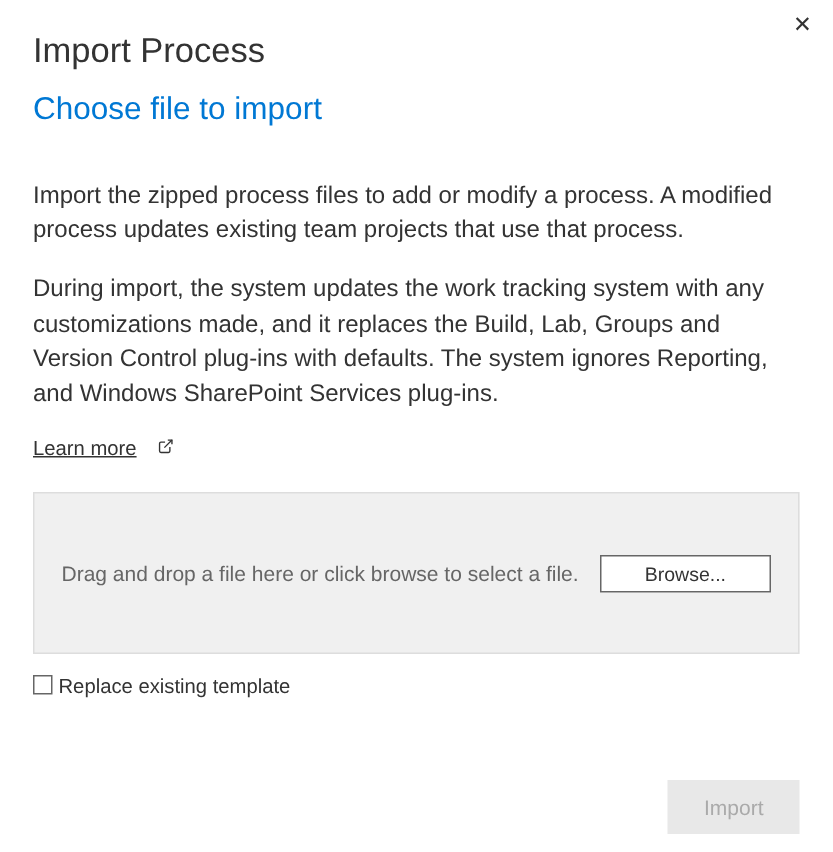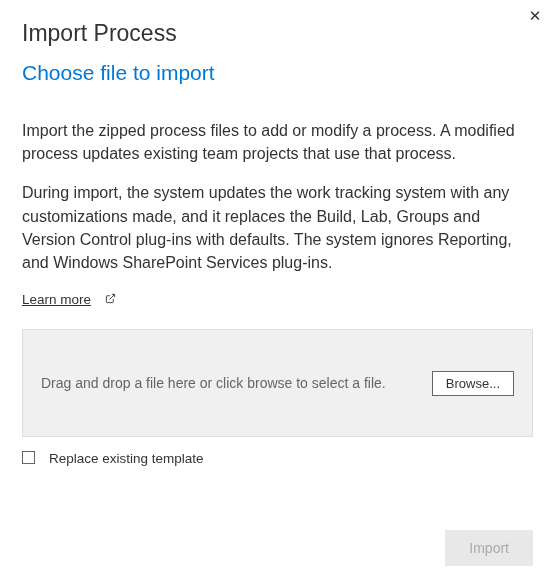--- a/index.html
+++ b/index.html
@@ -75,47 +75,47 @@
       margin-bottom: 12px;
     }
     .dropzone-text {
       flex: 1;
       font-size: 14px;
       color: #666;
     }
     .browse-btn {
       background: #ffffff;
       border: 1px solid #666;
-      padding: 4px 13px;
+      padding: 4px 29px;
       font-size: 13px;
       color: #333;
       cursor: pointer;
       font-family: inherit;
     }
     .checkbox-row {
       display: flex;
       align-items: flex-start;
-      gap: 14px;
+      gap: 4px;
       margin-top: 14px;
     }
     .checkbox {
       width: 13px;
       height: 13px;
       border: 1px solid #666;
       background: #fff;
       cursor: pointer;
       appearance: none;
     }
     .checkbox-label {
       font-size: 13.5px;
       color: #333;
     }
     .footer {
       position: absolute;
-      bottom: 2px;
+      bottom: 12px;
       right: 22px;
     }
     .import-btn {
       background: #e8e8e8;
       border: none;
       padding: 10px 24px;
       font-size: 14px;
       color: #aaa;
       font-family: inherit;
       cursor: default;

